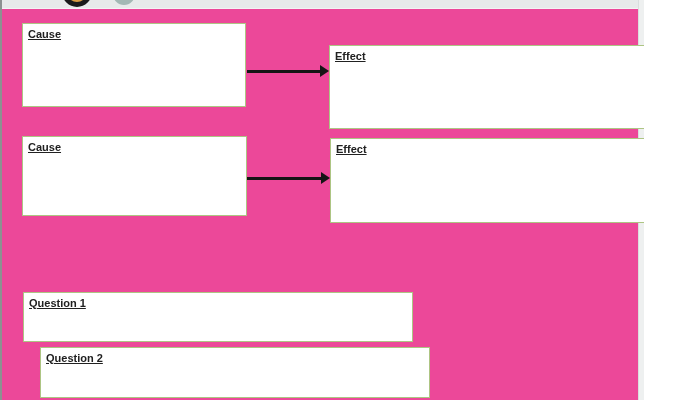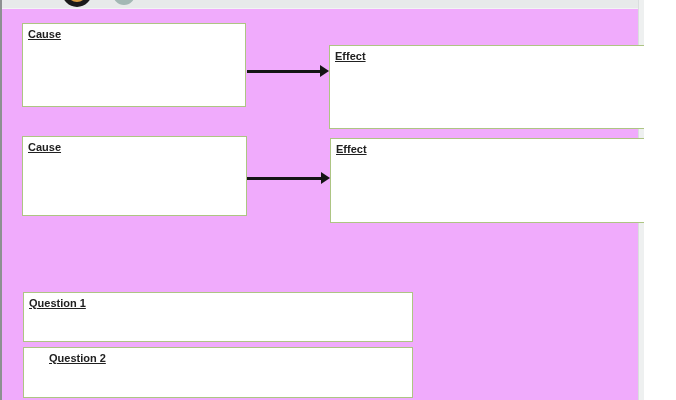--- a/index.html
+++ b/index.html
@@ -2,21 +2,21 @@
 <html><head>
 <meta charset="utf-8">
 <style>
   html, body { margin: 0; padding: 0; }
   body { font-family: "Liberation Sans", sans-serif; background: #ffffff; }
 
   .page {
     position: relative;
     width: 644px;
     height: 400px;
-    background: #f0abfc;
+    background: #ec4899;
     overflow: hidden;
   }
 
   
   .top-bar {
     position: absolute;
     left: 0; top: 0;
     width: 676px; height: 8px;
     background: #e7eaea;
     border-bottom: 1px solid #f2f4f4;
@@ -69,21 +69,21 @@
     text-decoration: underline;
     line-height: 1.15;
   }
   .gvalue { min-height: 10px; }
 
   .box-cause-1  { left: 22px;  top: 23px;  width: 224px; height: 84px; }
   .box-effect-1 { left: 329px; top: 45px;  width: 336px; height: 84px; }
   .box-cause-2  { left: 22px;  top: 136px; width: 225px; height: 80px; }
   .box-effect-2 { left: 330px; top: 138px; width: 335px; height: 85px; }
   .box-q1       { left: 23px;  top: 292px; width: 390px; height: 50px; }
-  .box-q2       { left: 23px;  top: 347px; width: 390px; height: 51px; padding-left: 20px; }
+  .box-q2       { left: 40px;  top: 347px; width: 390px; height: 51px; }
 
   
   .arrow {
     position: absolute;
     height: 12px;
     display: flex;
     align-items: center;
   }
   .arrow-1 { left: 247px; top: 65px;  width: 82px; }
   .arrow-2 { left: 247px; top: 172px; width: 83px; }

